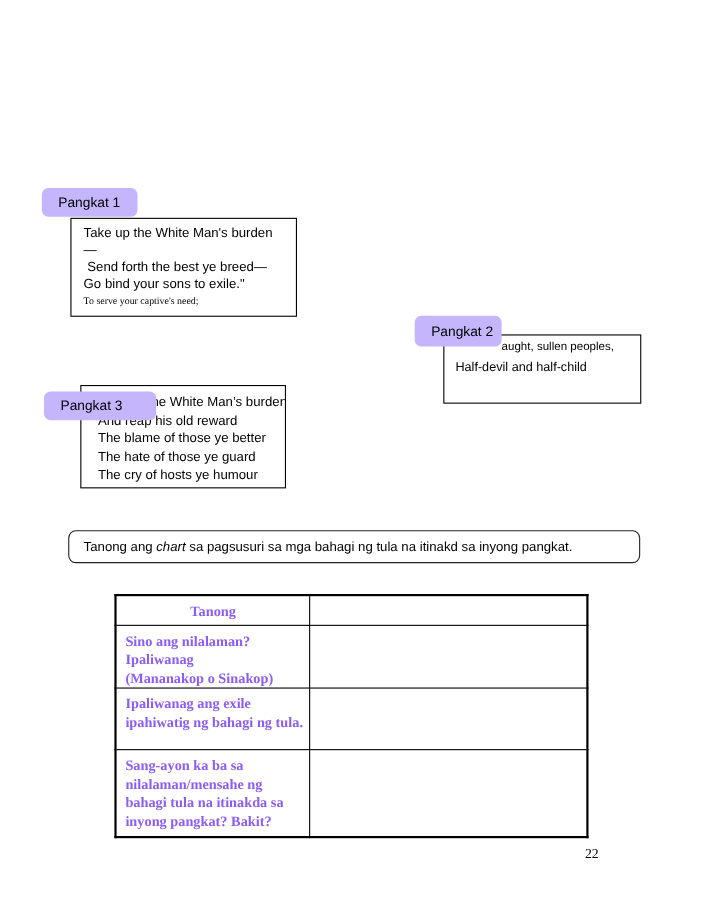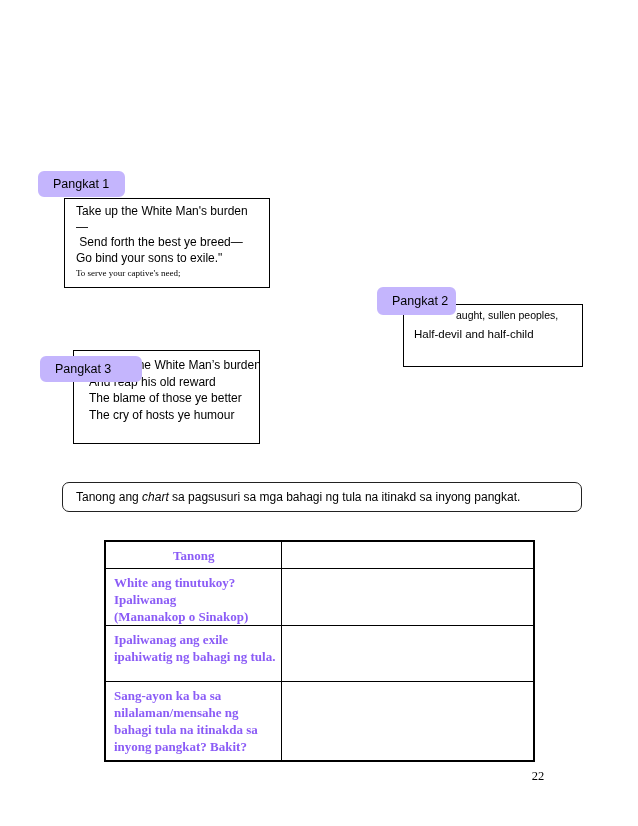--- a/index.html
+++ b/index.html
@@ -90,20 +90,21 @@
     <div id="p2-line2">Half-devil and half-child</div>
   </div>
   <div class="label-box" id="pangkat2-label">
     <span>Pangkat 2</span>
   </div>
 
   <div class="text-box" id="pangkat3-box">
     <div class="line">Take up the White Man’s burden-</div>
     <div class="line">And reap his old reward</div>
     <div class="line">The blame of those ye better</div>
+    <div class="line">The hate of those ye guard</div>
     <div class="line">The cry of hosts ye humour</div>
   </div>
   <div class="label-box" id="pangkat3-label">
     <span>Pangkat 3</span>
   </div>
 
   <div id="instruction-box">
     <span>Tanong ang </span>
       <span class="italic">chart</span>
       <span> sa pagsusuri sa mga bahagi ng tula na itinakd sa inyong pangkat.</span>
@@ -114,21 +115,21 @@
         <col style="width:170px">
         <col style="width:252px">
       </colgroup>
     <tbody>
         <tr class="header-row">
       <td>Tanong</td>
       <td></td>
     </tr>
     <tr class="row-1">
       <td>
-        <div class="qline">White ang tinutukoy?</div>
+        <div class="qline">Sino ang nilalaman?</div>
         <div class="qline">Ipaliwanag</div>
         <div class="qline">(Mananakop o Sinakop)</div>
       </td>
       <td></td>
     </tr>
     <tr class="row-2">
       <td>
         <div class="qline">Ipaliwanag ang exile</div>
         <div class="qline">ipahiwatig ng bahagi ng tula.</div>
       </td>

